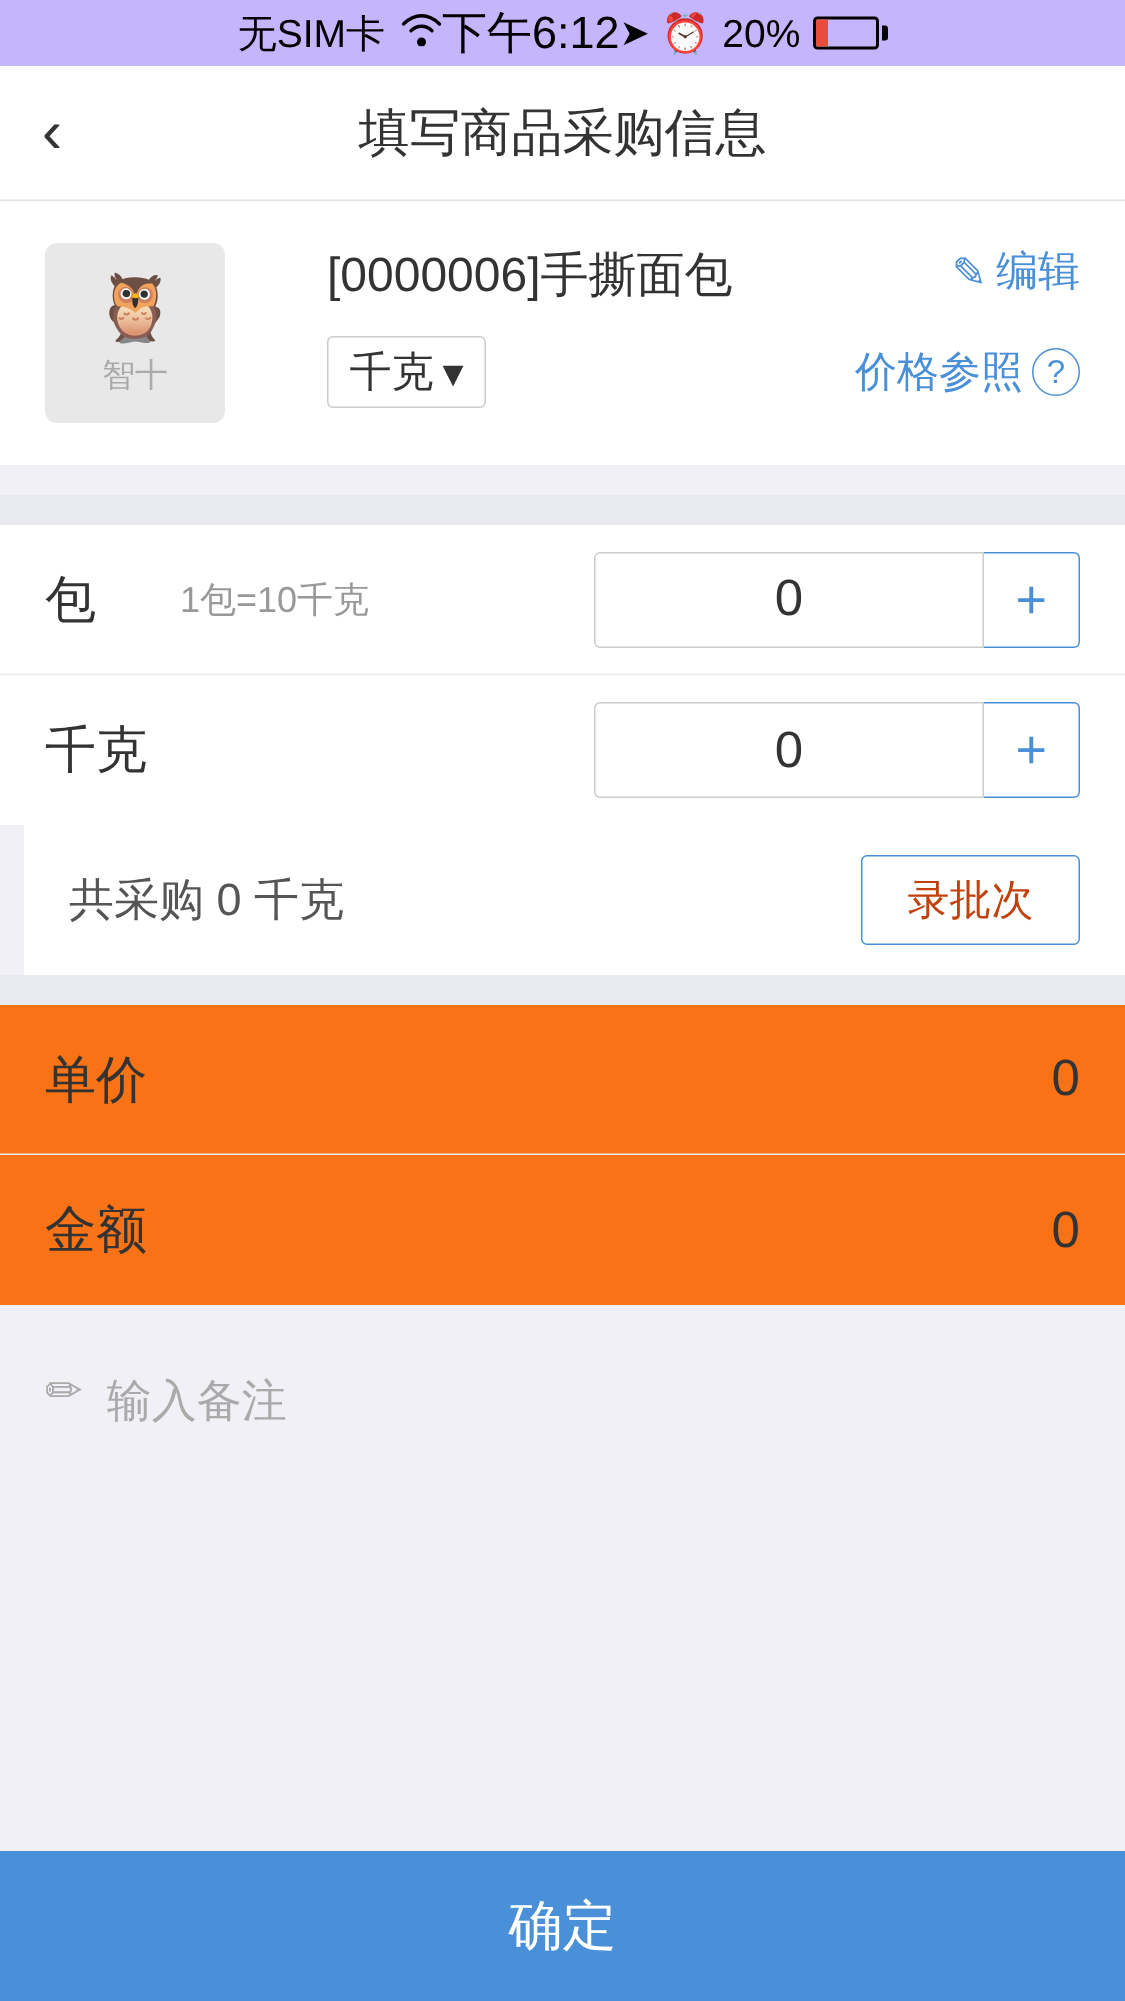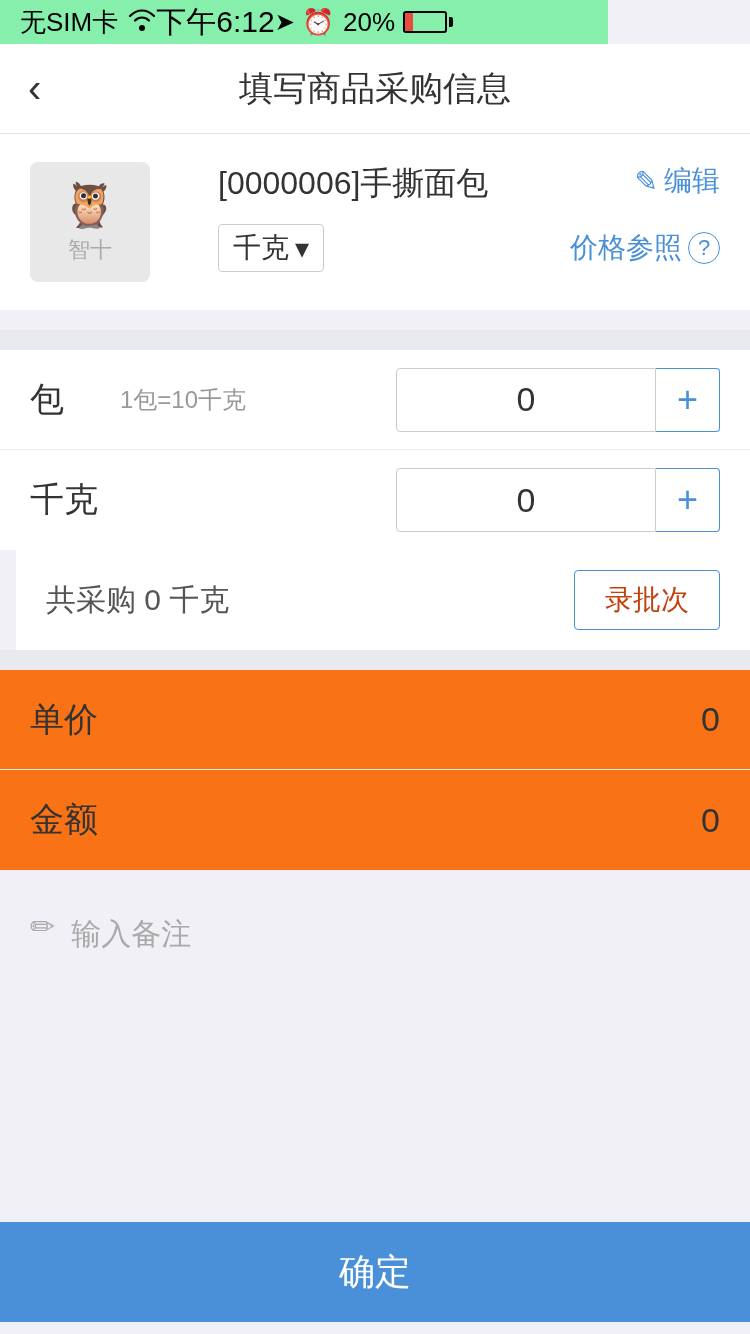--- a/index.html
+++ b/index.html
@@ -8,26 +8,26 @@
       width: 750px;
       min-height: 1334px;
       font-family: -apple-system, "PingFang SC", "Helvetica Neue", sans-serif;
       background: #f0f0f6;
       font-size: 32px;
       color: #333;
     }
 
     
     .status-bar {
-      width: 608px;
+      width: 750px;
       height: 44px;
-      background: #86efac;
-      display: flex;
-      align-items: center;
-      justify-content: flex-start;
+      background: #c4b5fd;
+      display: flex;
+      align-items: center;
+      justify-content: center;
       padding: 0 20px;
       font-size: 28px;
       color: #000;
     }
     .status-left { display: flex; align-items: center; gap: 10px; font-size: 26px; }
     .status-center { font-size: 30px; font-weight: 500; }
     .status-right { display: flex; align-items: center; gap: 8px; font-size: 26px; }
     .battery-icon {
       display: inline-flex; align-items: center; gap: 2px;
     }
@@ -295,21 +295,21 @@
     
     .spacer {
       flex: 1;
       background: #f0f0f6;
       height: 400px;
     }
 
     
     .bottom-bar {
       position: fixed;
-      bottom: 12px;
+      bottom: 0;
       width: 750px;
       height: 100px;
       background: #4a90d9;
       display: flex;
       align-items: center;
       justify-content: center;
       cursor: pointer;
     }
     .confirm-btn-text {
       font-size: 36px;

